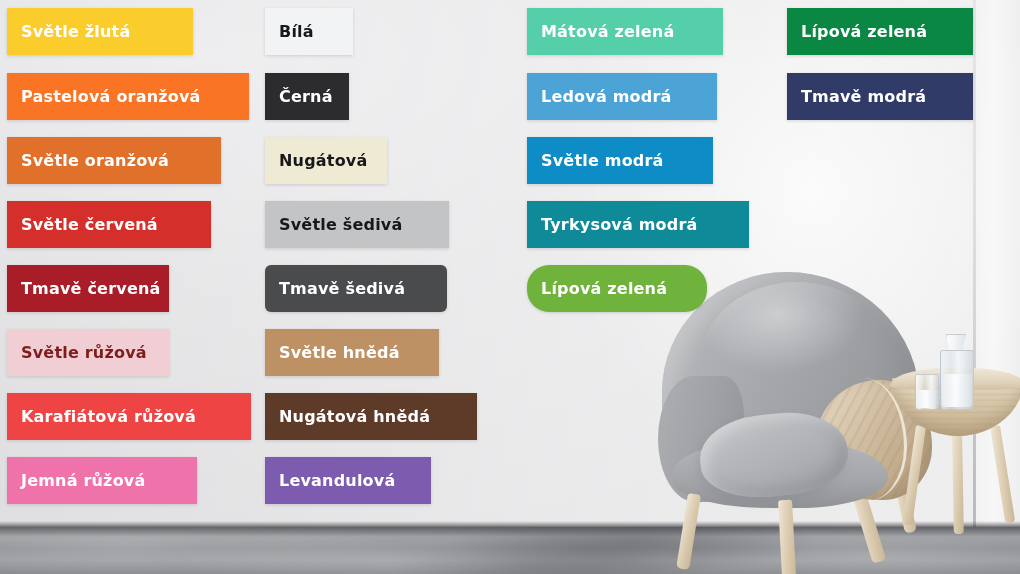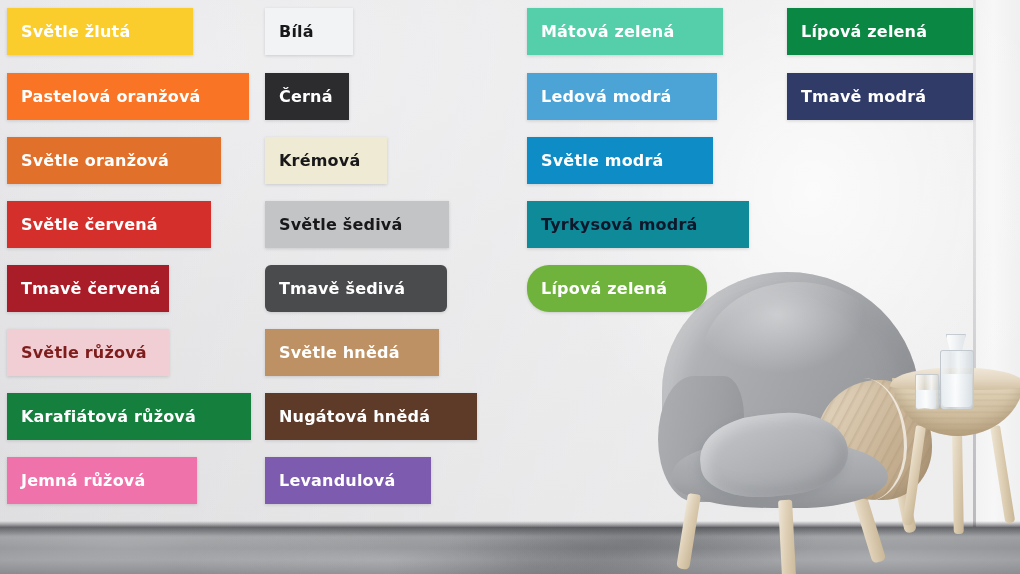--- a/index.html
+++ b/index.html
@@ -266,32 +266,32 @@
   <div class="carafe"></div>
   <div class="carafe-water"></div>
 
   <div id="swatch-layer">
       <div class="swatch" style="left: 7px; top: 8px; width: 186px; background: rgb(251, 205, 44); color: rgb(255, 255, 255);">Světle žlutá</div>
       <div class="swatch" style="left: 7px; top: 73px; width: 242px; background: rgb(249, 116, 36); color: rgb(255, 255, 255);">Pastelová oranžová</div>
       <div class="swatch" style="left: 7px; top: 137px; width: 214px; background: rgb(224, 112, 42); color: rgb(255, 255, 255);">Světle oranžová</div>
       <div class="swatch" style="left: 7px; top: 201px; width: 204px; background: rgb(213, 47, 44); color: rgb(255, 255, 255);">Světle červená</div>
       <div class="swatch" style="left: 7px; top: 265px; width: 162px; background: rgb(168, 29, 40); color: rgb(255, 255, 255);">Tmavě červená</div>
       <div class="swatch" style="left: 7px; top: 329px; width: 162px; background: rgb(240, 206, 211); color: #7f1d1d;">Světle růžová</div>
-      <div class="swatch" style="left: 7px; top: 393px; width: 244px; background: #15803d; color: rgb(255, 255, 255);">Karafiátová růžová</div>
+      <div class="swatch" style="left: 7px; top: 393px; width: 244px; background: #ef4444; color: rgb(255, 255, 255);">Karafiátová růžová</div>
       <div class="swatch" style="left: 7px; top: 457px; width: 190px; background: rgb(239, 115, 170); color: rgb(255, 255, 255);">Jemná růžová</div>
       <div class="swatch" style="left: 265px; top: 8px; width: 88px; background: rgb(242, 243, 244); color: rgb(24, 24, 26);">Bílá</div>
       <div class="swatch" style="left: 265px; top: 73px; width: 84px; background: rgb(44, 44, 46); color: rgb(255, 255, 255);">Černá</div>
-      <div class="swatch" style="left: 265px; top: 137px; width: 122px; background: rgb(239, 234, 212); color: rgb(24, 24, 26);">Krémová</div>
+      <div class="swatch" style="left: 265px; top: 137px; width: 122px; background: rgb(239, 234, 212); color: rgb(24, 24, 26);">Nugátová</div>
       <div class="swatch" style="left: 265px; top: 201px; width: 184px; background: rgb(195, 196, 198); color: rgb(24, 24, 26);">Světle šedivá</div>
       <div class="swatch" style="left: 265px; top: 265px; width: 182px; background: rgb(74, 75, 77); color: rgb(255, 255, 255); border-radius: 6px;">Tmavě šedivá</div>
       <div class="swatch" style="left: 265px; top: 329px; width: 174px; background: rgb(189, 145, 99); color: rgb(255, 255, 255);">Světle hnědá</div>
       <div class="swatch" style="left: 265px; top: 393px; width: 212px; background: rgb(94, 58, 41); color: rgb(255, 255, 255);">Nugátová hnědá</div>
       <div class="swatch" style="left: 265px; top: 457px; width: 166px; background: rgb(125, 92, 176); color: rgb(255, 255, 255);">Levandulová</div>
       <div class="swatch" style="left: 527px; top: 8px; width: 196px; background: rgb(84, 207, 170); color: rgb(255, 255, 255);">Mátová zelená</div>
       <div class="swatch" style="left: 527px; top: 73px; width: 190px; background: rgb(75, 163, 214); color: rgb(255, 255, 255);">Ledová modrá</div>
       <div class="swatch" style="left: 527px; top: 137px; width: 186px; background: rgb(13, 140, 198); color: rgb(255, 255, 255);">Světle modrá</div>
-      <div class="swatch" style="left: 527px; top: 201px; width: 222px; background: rgb(14, 138, 153); color: #0f172a;">Tyrkysová modrá</div>
+      <div class="swatch" style="left: 527px; top: 201px; width: 222px; background: rgb(14, 138, 153); color: #ffffff;">Tyrkysová modrá</div>
       <div class="swatch" style="left: 527px; top: 265px; width: 180px; background: rgb(111, 179, 60); color: rgb(255, 255, 255); border-radius: 22px;">Lípová zelená</div>
       <div class="swatch" style="left: 787px; top: 8px; width: 186px; background: rgb(10, 136, 67); color: rgb(255, 255, 255);">Lípová zelená</div>
       <div class="swatch" style="left: 787px; top: 73px; width: 186px; background: rgb(49, 59, 104); color: rgb(255, 255, 255);">Tmavě modrá</div>
     </div>
 
 </div>
 
 </body></html>

